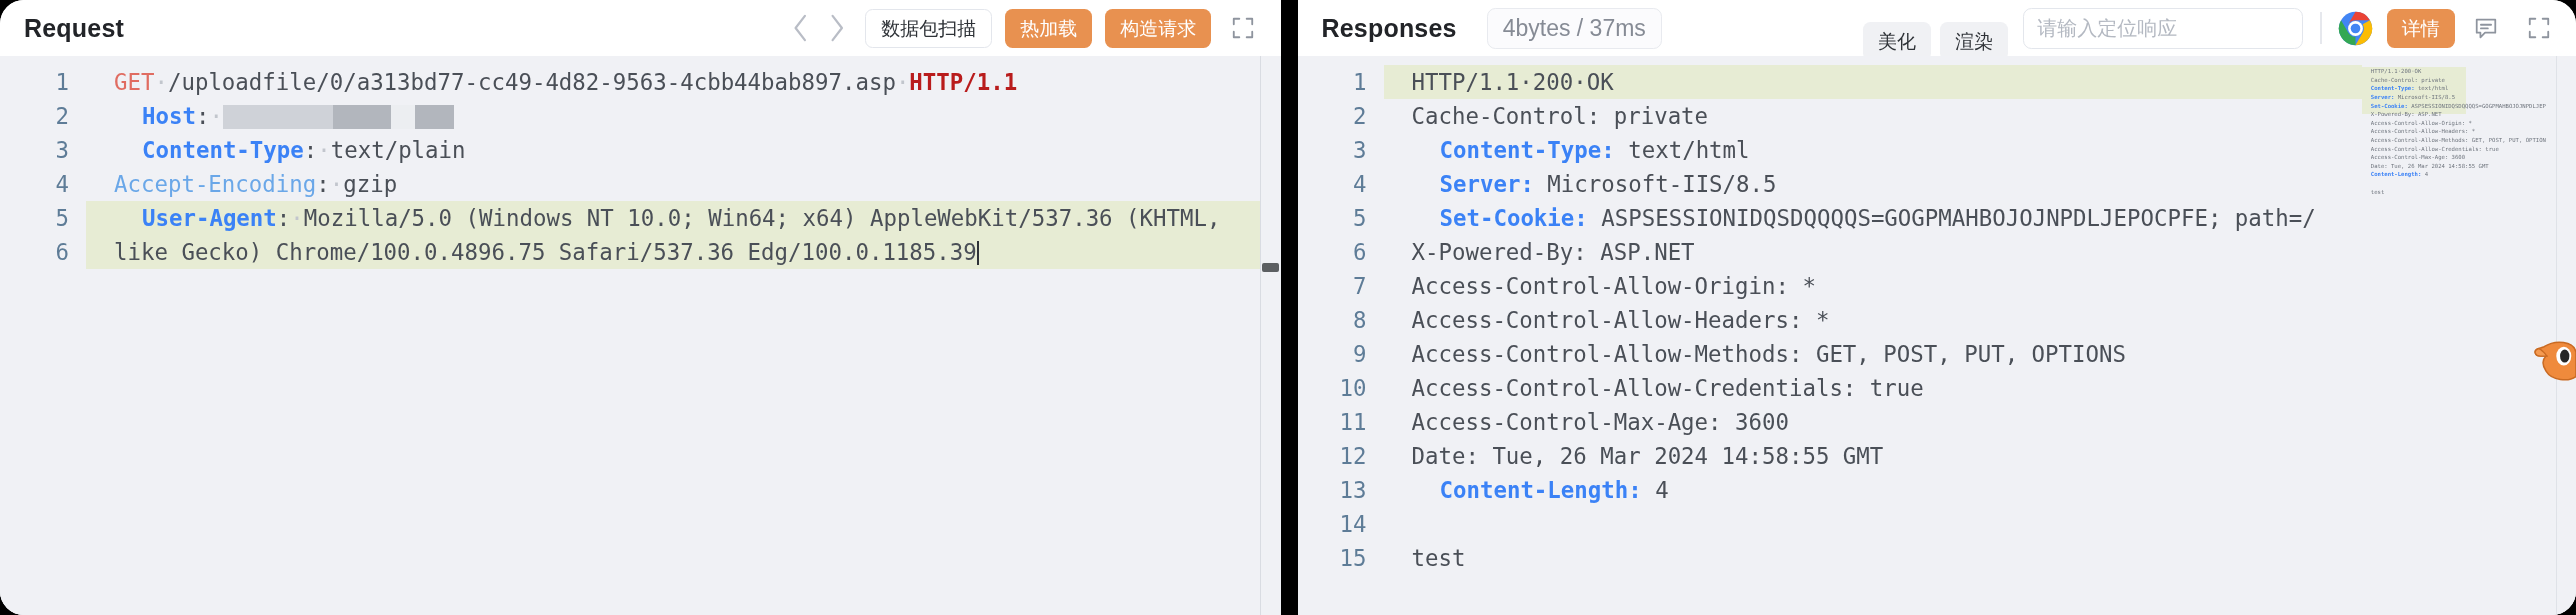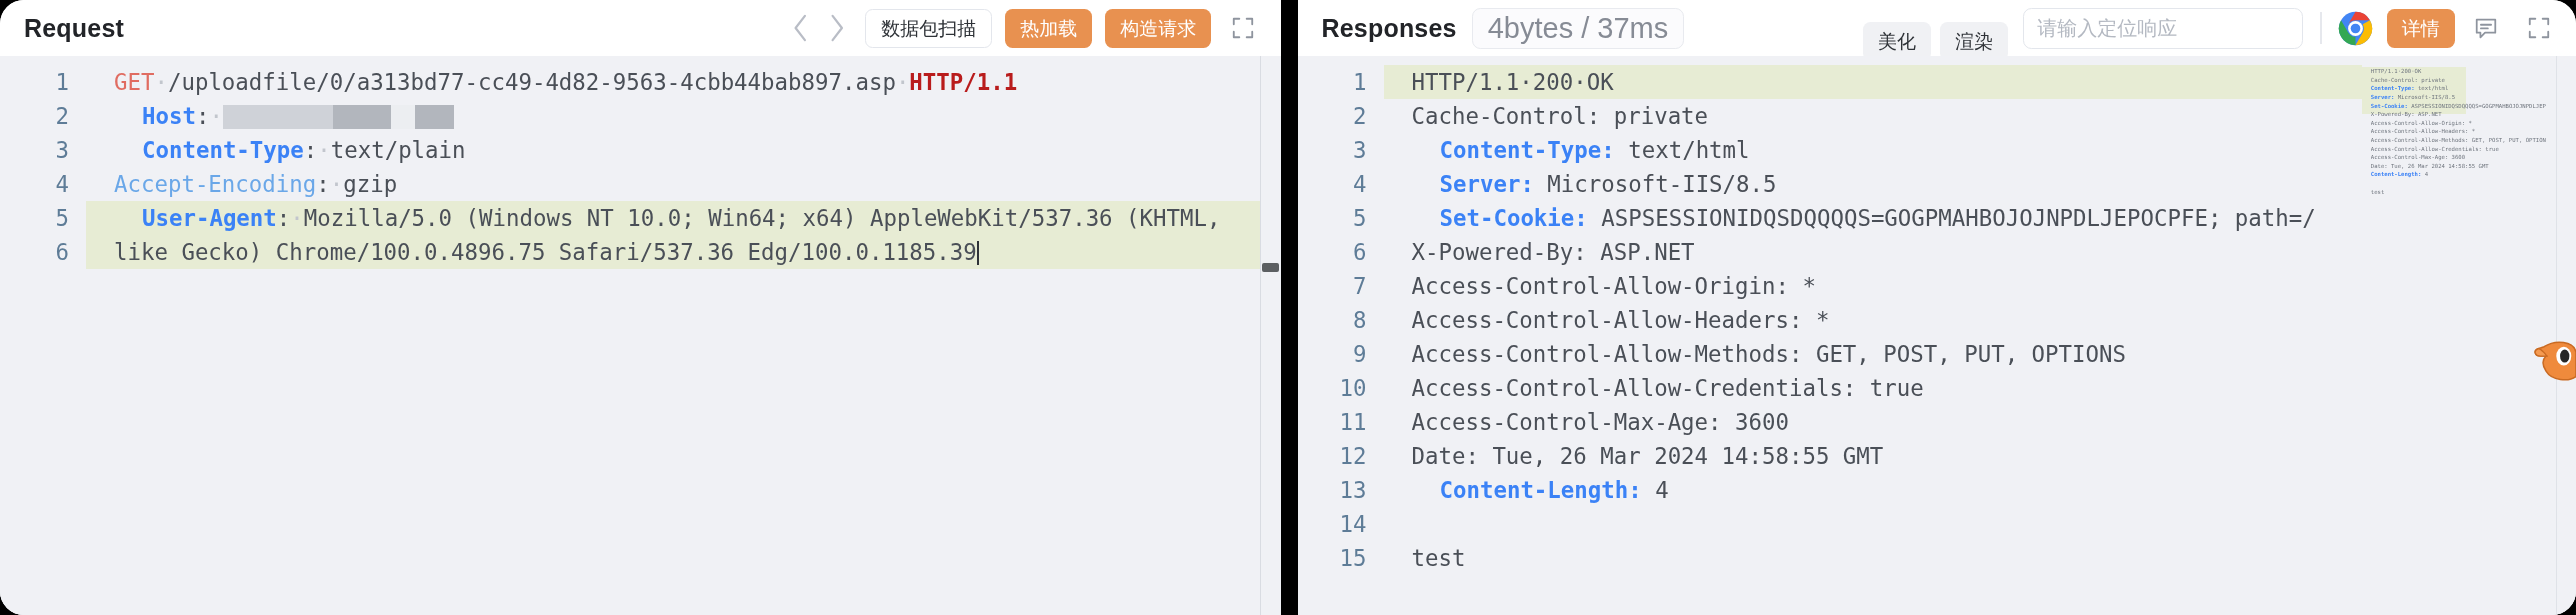--- a/index.html
+++ b/index.html
@@ -102,30 +102,30 @@
     width: 41px; height: 41px;
     display: inline-flex;
     align-items: center; justify-content: center;
     color: #8e949e;
     cursor: pointer;
     margin-left: 11.2px;
   }
   .icon-btn svg { display: block; }
 
   .size-badge {
-    margin-left: 15px;
+    margin-left: 30px;
     height: 41px;
     display: inline-flex;
     align-items: center;
     padding: 0 15px;
     border: 1.4px solid #e8eaef;
     border-radius: 8.4px;
     background: #fbfbfd;
     color: #868b95;
-    font-size: 29px;
+    font-size: 23px;
     white-space: nowrap;
   }
 
   
   .search-wrap {
     margin-left: 15px;
     height: 41px;
     display: flex;
     align-items: stretch;
     border: 1.4px solid #e3e6ec;

